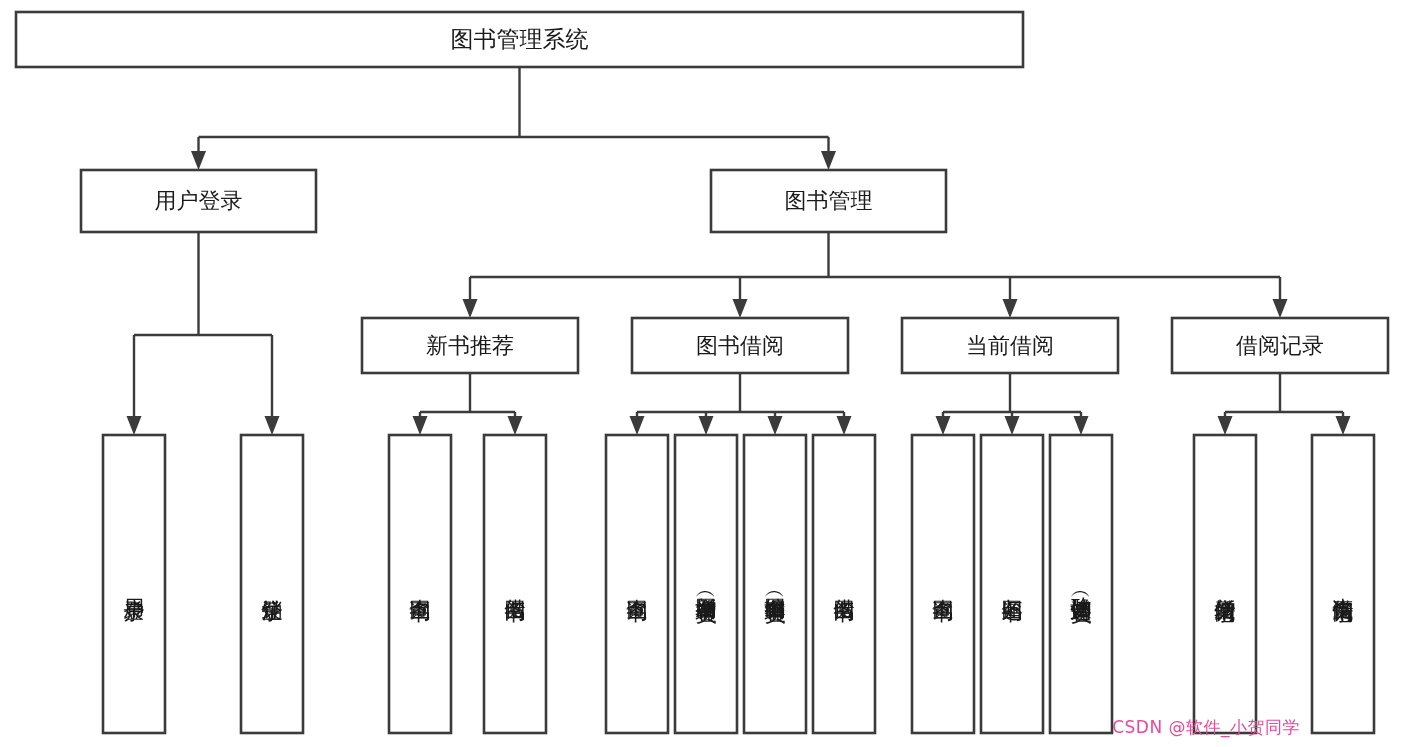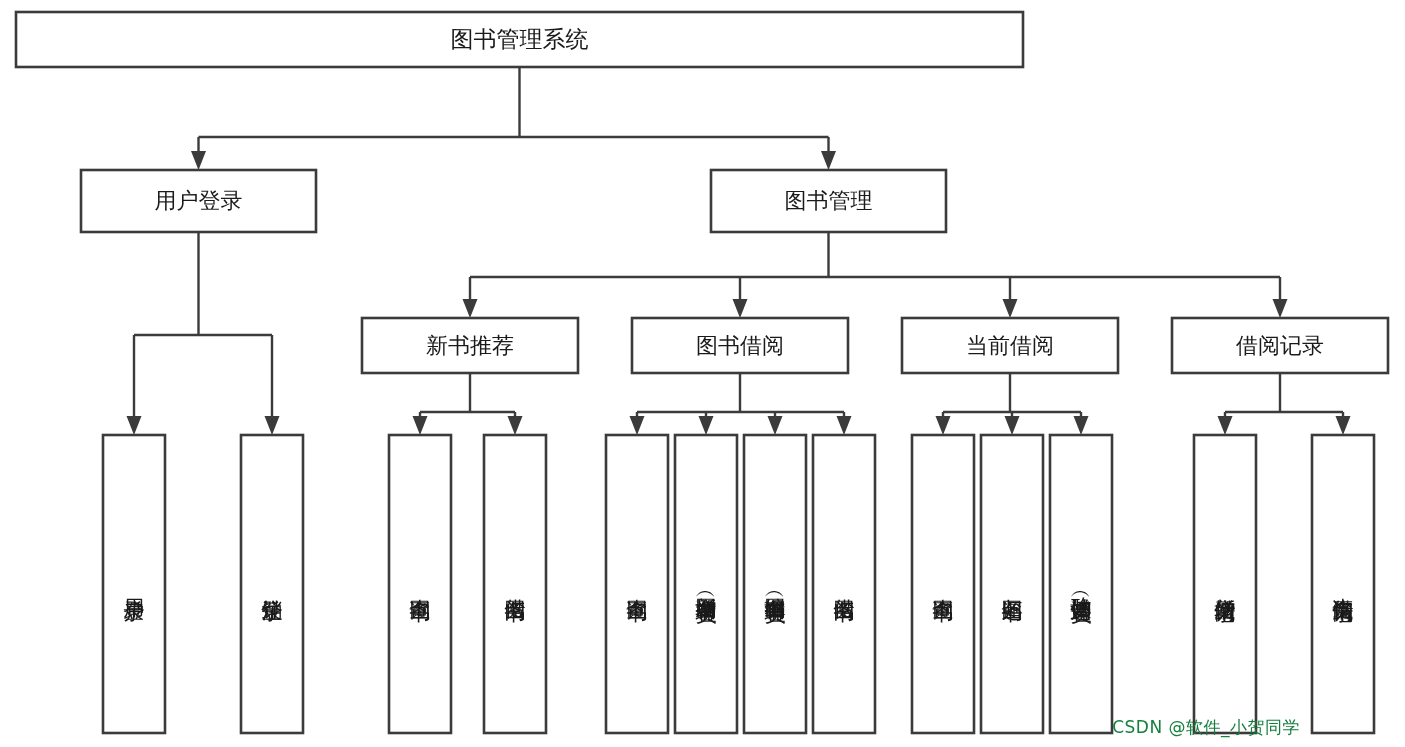--- a/index.html
+++ b/index.html
@@ -73,21 +73,21 @@
     align-items: center;
     justify-content: center;
     pointer-events: none;
   }
   .watermark {
     position: absolute;
     right: 12px;
     bottom: 8px;
     font-family: "DejaVu Sans", "Liberation Sans", sans-serif;
     font-size: 17px;
-    color: #15803d;
+    color: #ec4899;
     letter-spacing: 0.5px;
     white-space: nowrap;
   }
 </style>
 </head>
 <body>
 
 <div id="diagram-root">
   <svg class="tree" viewBox="0 0 1405 747">
     <defs></defs>

